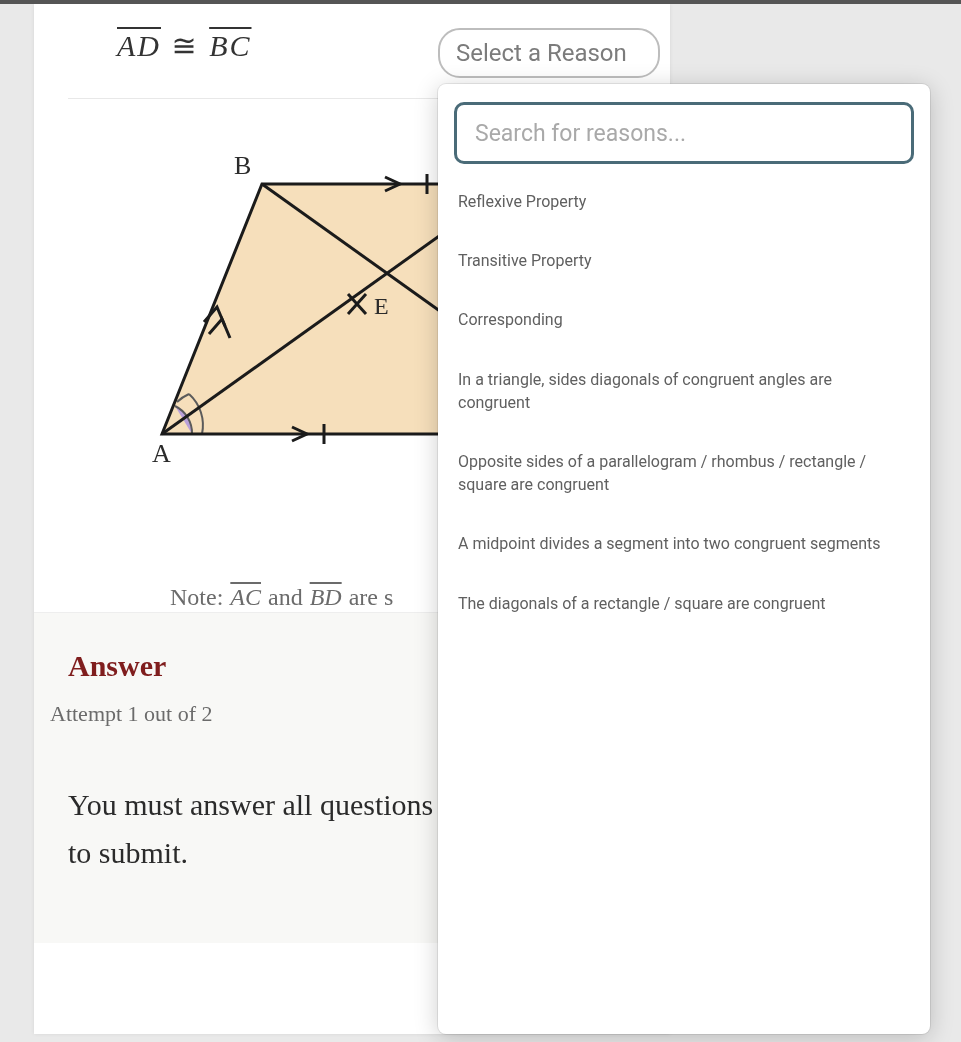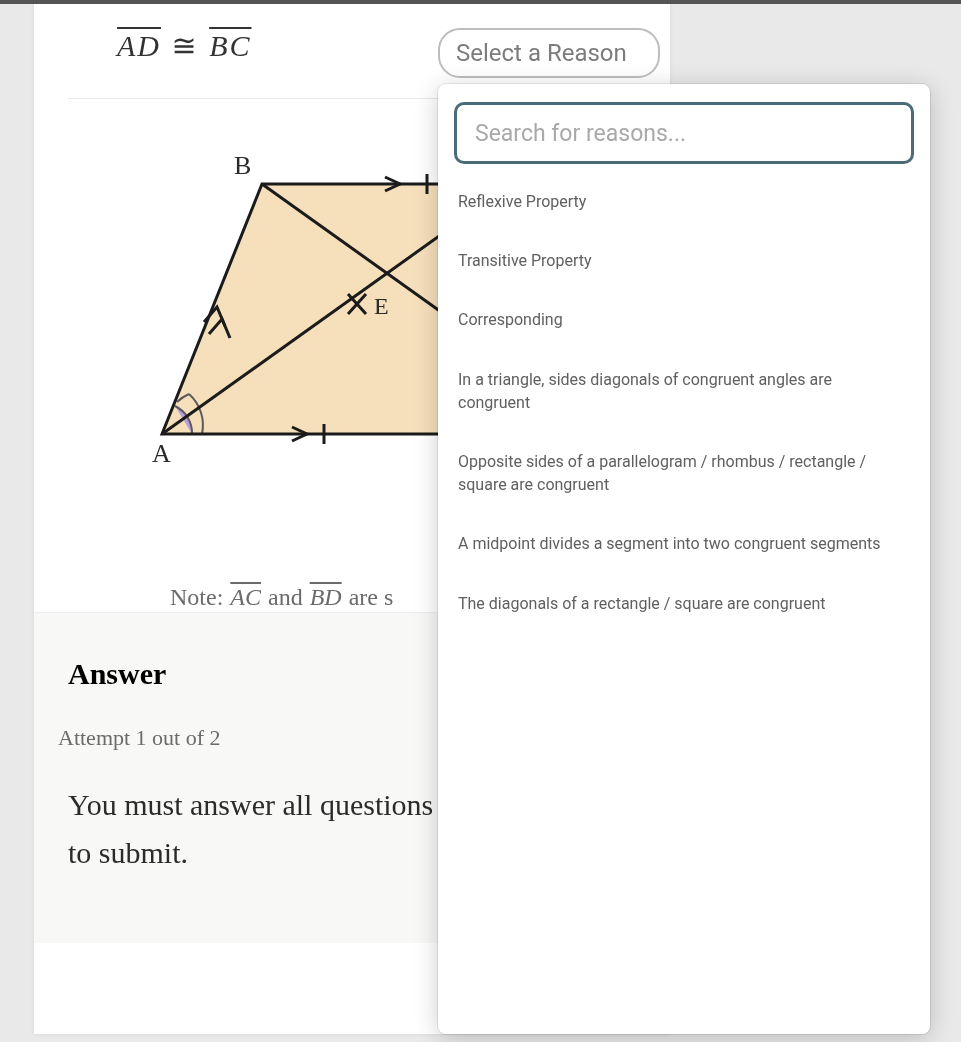--- a/index.html
+++ b/index.html
@@ -112,30 +112,28 @@
     height: 330px;
     background: #f8f8f6;
     border-top: 1px solid #eee;
   }
   .answer-title {
     position: absolute;
     left: 34px;
     top: 36px;
     font-size: 30px;
     font-weight: bold;
-    color: #000000;
-    margin-top: 8px;
+    color: #7f1d1d;
   }
   .attempt-line {
     position: absolute;
-    left: 24px;
+    left: 16px;
     top: 88px;
     font-size: 22px;
     color: #6b6b6b;
-    margin-top: 24px;
   }
   .answer-msg {
     position: absolute;
     left: 34px;
     top: 168px;
     font-size: 30px;
     color: #2b2b2b;
     line-height: 1.6;
     width: 560px;
   }

